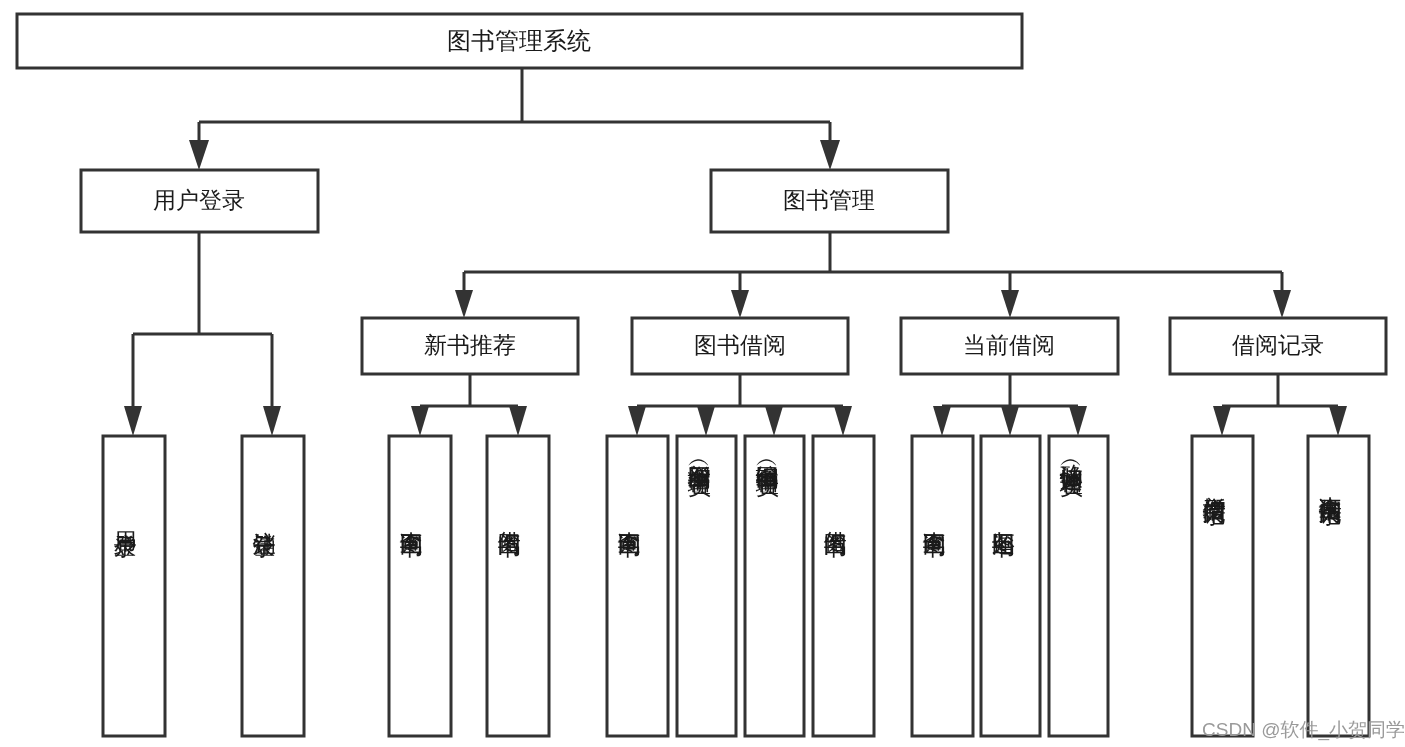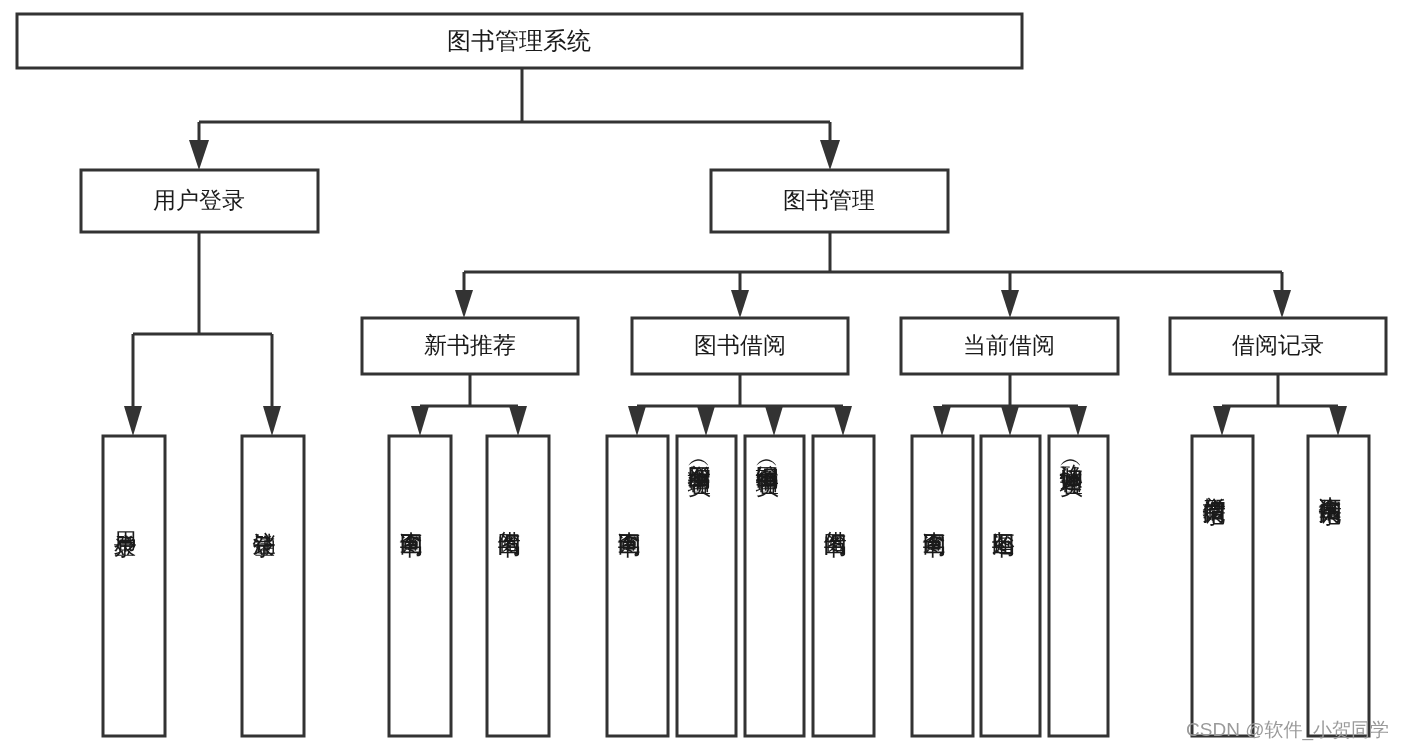--- a/index.html
+++ b/index.html
@@ -60,21 +60,21 @@
     font-size: 23px;
     line-height: 1.08;
     color: #1a1a1a;
     letter-spacing: 1.5px;
     white-space: nowrap;
     user-select: none;
     pointer-events: none;
   }
   .watermark {
     position: absolute;
-    right: 16px;
+    right: 0;
     bottom: 4px;
     font-family: "Liberation Sans", "DejaVu Sans", sans-serif;
     font-size: 19px;
     color: #9a9a9a;
     white-space: nowrap;
     user-select: none;
   }
 </style>
 </head>
 <body>

